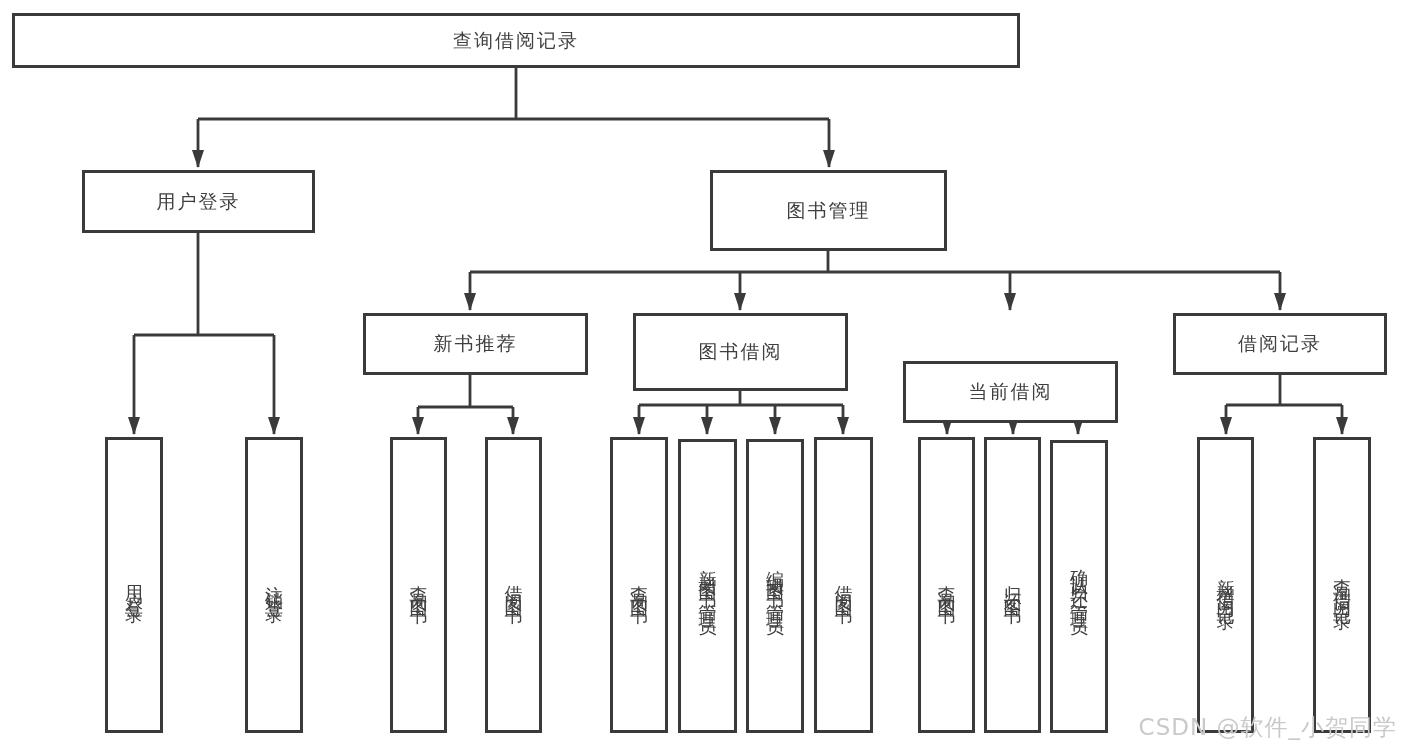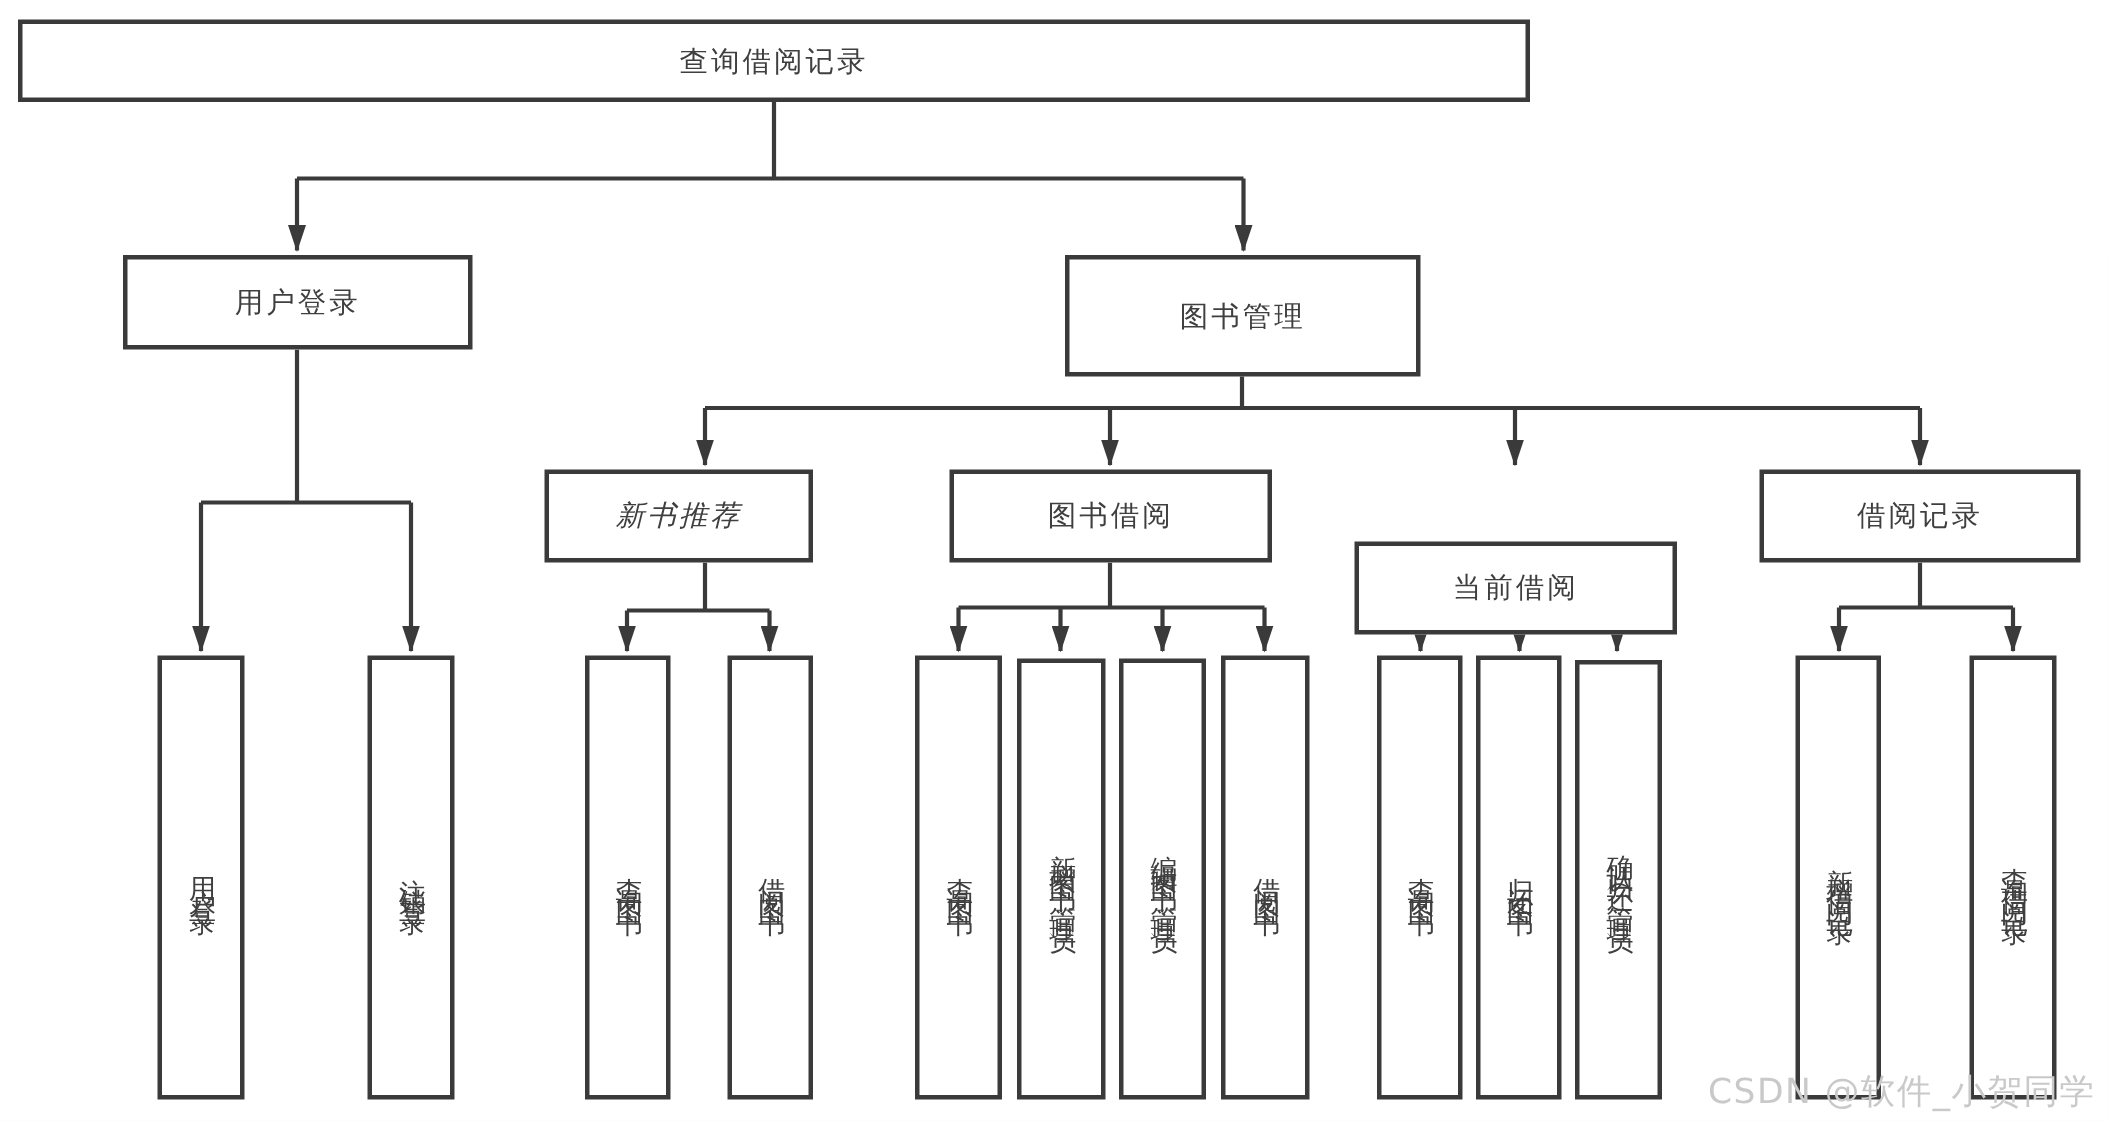--- a/index.html
+++ b/index.html
@@ -122,24 +122,24 @@
     <span>查询借阅记录</span>
   </div>
 
   <div class="node hnode" style="left:82px; top:170px; width:233px; height:63px;">
     <span>用户登录</span>
   </div>
   <div class="node hnode" style="left:710px; top:170px; width:237px; height:81px;">
     <span>图书管理</span>
   </div>
 
-  <div class="node hnode" style="left:363px; top:313px; width:179px; height:62px;font-style:italic;">
+  <div class="node hnode" style="left:363px; top:313px; width:225px; height:62px;">
     <span>新书推荐</span>
   </div>
-  <div class="node hnode" style="left:633px; top:313px; width:215px; height:62px;">
+  <div class="node hnode" style="left:633px; top:313px; width:215px; height:78px;">
     <span>图书借阅</span>
   </div>
   <div class="node hnode" style="left:903px; top:313px; width:215px; height:62px;margin-top:48px;">
     <span>当前借阅</span>
   </div>
   <div class="node hnode" style="left:1173px; top:313px; width:214px; height:62px;">
     <span>借阅记录</span>
   </div>
 
   <div class="node vnode" style="left:105px; top:437px; width:58px; height:296px;">

